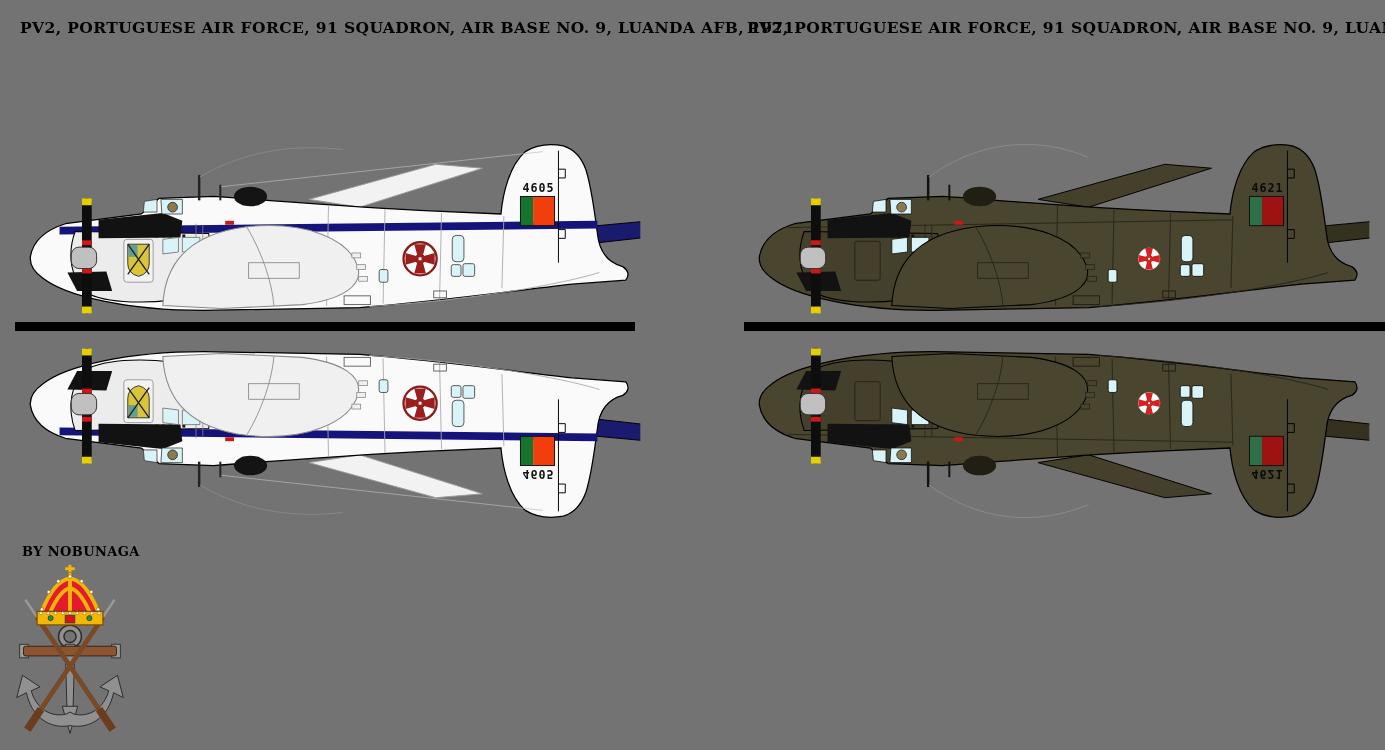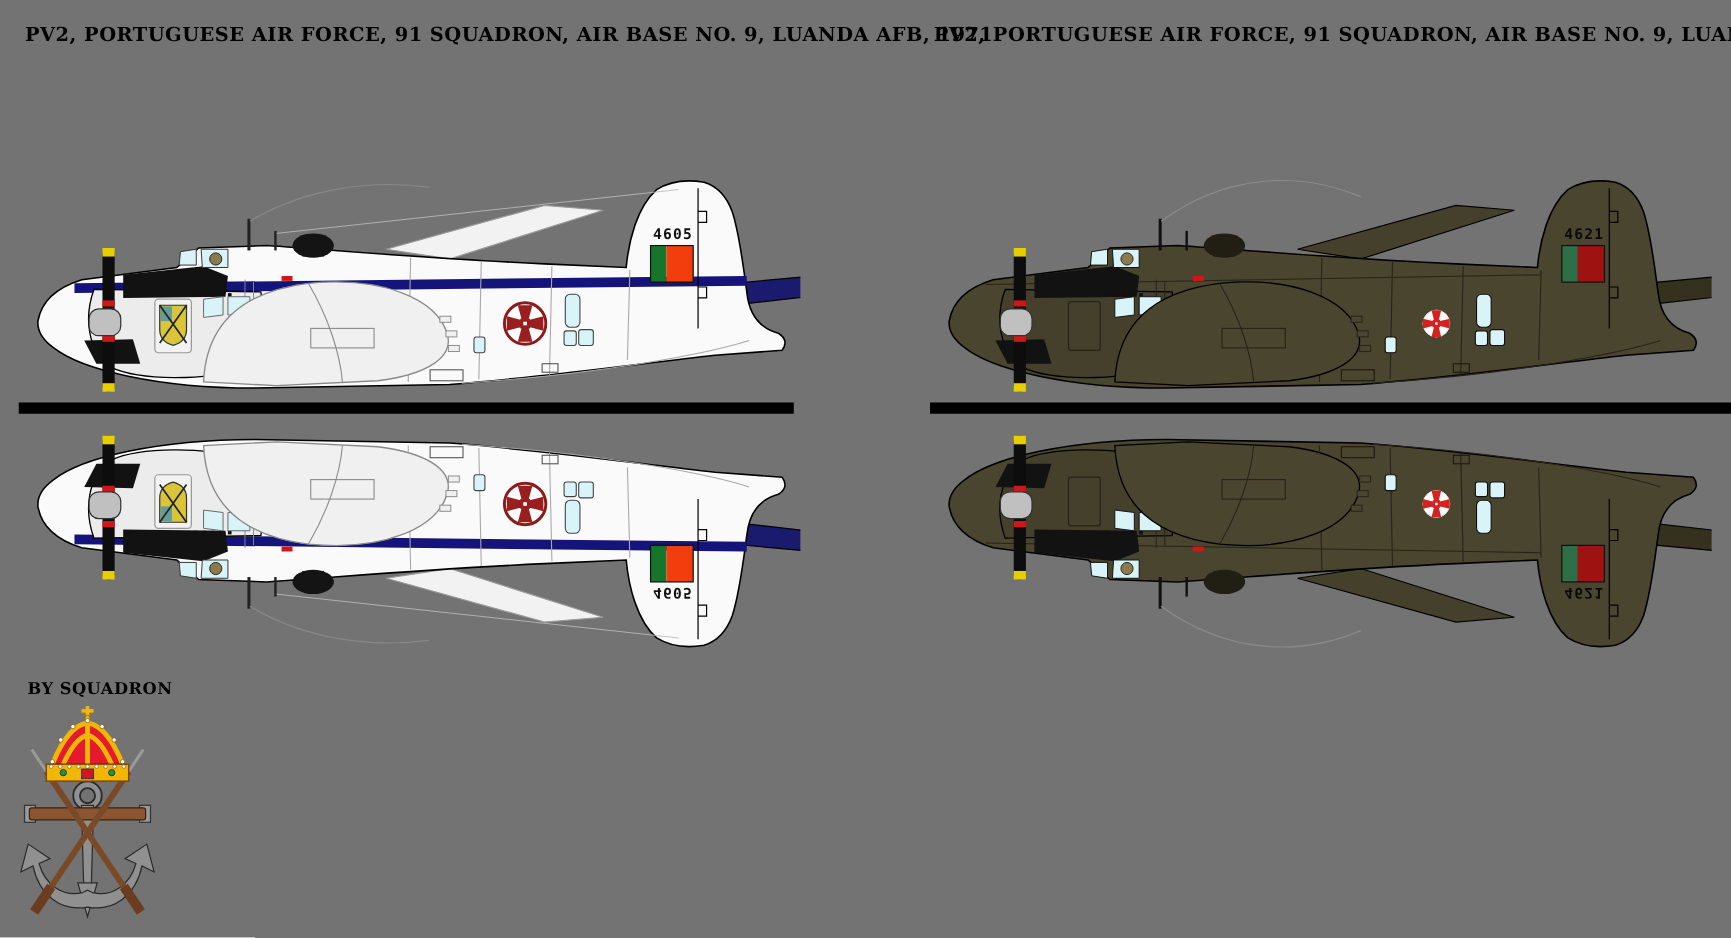--- a/index.html
+++ b/index.html
@@ -212,21 +212,21 @@
     </svg>
 
   <svg class="plane p-tr" viewBox="0 0 640 195">
       <use href="#plane-olive"></use>
     </svg>
   <div class="bar r"></div>
   <svg class="plane p-br flipped" viewBox="0 0 640 195">
       <use href="#plane-olive"></use>
     </svg>
 
-  <div class="credit">BY SQUADRON</div>
+  <div class="credit">BY NOBUNAGA</div>
 
   <svg class="crest" width="124" height="186" viewBox="0 0 128 190">
     <g>
       <circle cx="64" cy="78" r="9" fill="none" stroke="#2a2a2a" stroke-width="7"></circle>
       <circle cx="64" cy="78" r="9" fill="none" stroke="#909090" stroke-width="4"></circle>
       <polygon points="59,86 69,86 67,158 61,158" fill="#909090" stroke="#2a2a2a" stroke-width="1"></polygon>
       <polygon points="56,150 72,150 64,178" fill="#909090" stroke="#2a2a2a" stroke-width="1"></polygon>
       <path d="M 64 170 C 42 174 24 160 19 136 L 9 141 L 15 118 L 33 130 L 24 134 C 29 152 44 162 60 158 L 64 156 L 68 158 C 84 162 99 152 104 134 L 95 130 L 113 118 L 119 141 L 109 136 C 104 160 86 174 64 170 Z" fill="#909090" stroke="#2a2a2a" stroke-width="1"></path>
     </g>
     <g>

